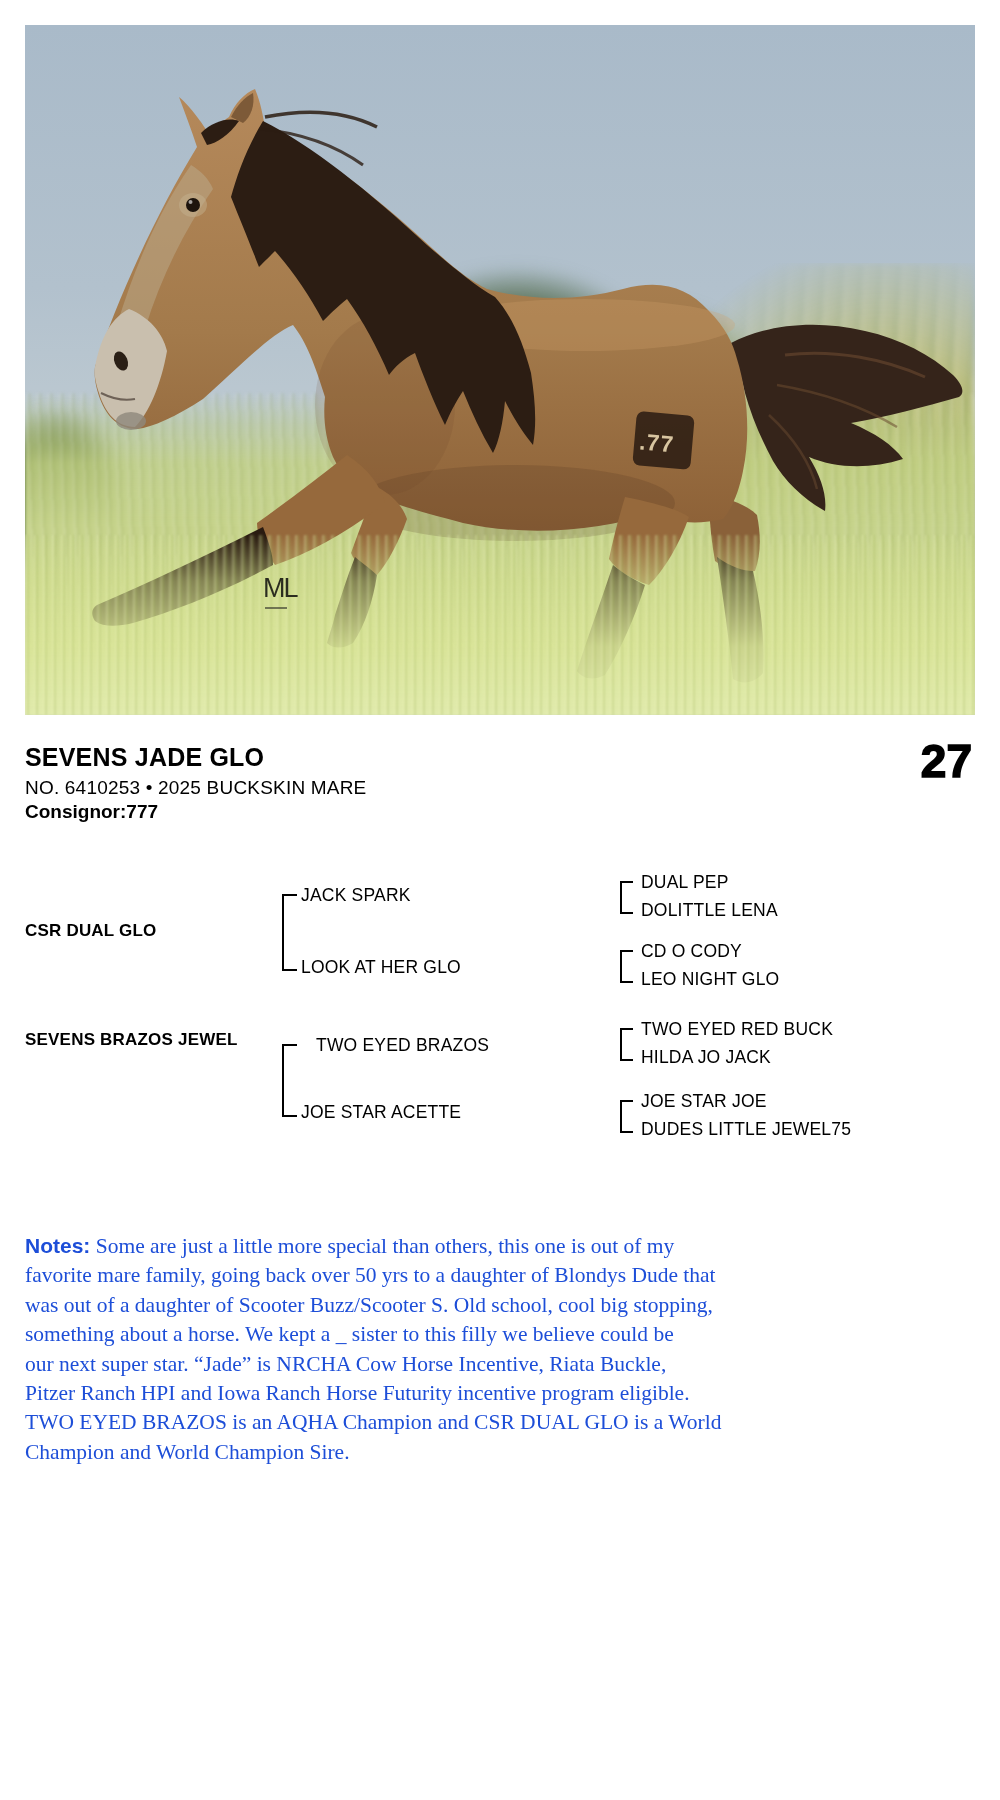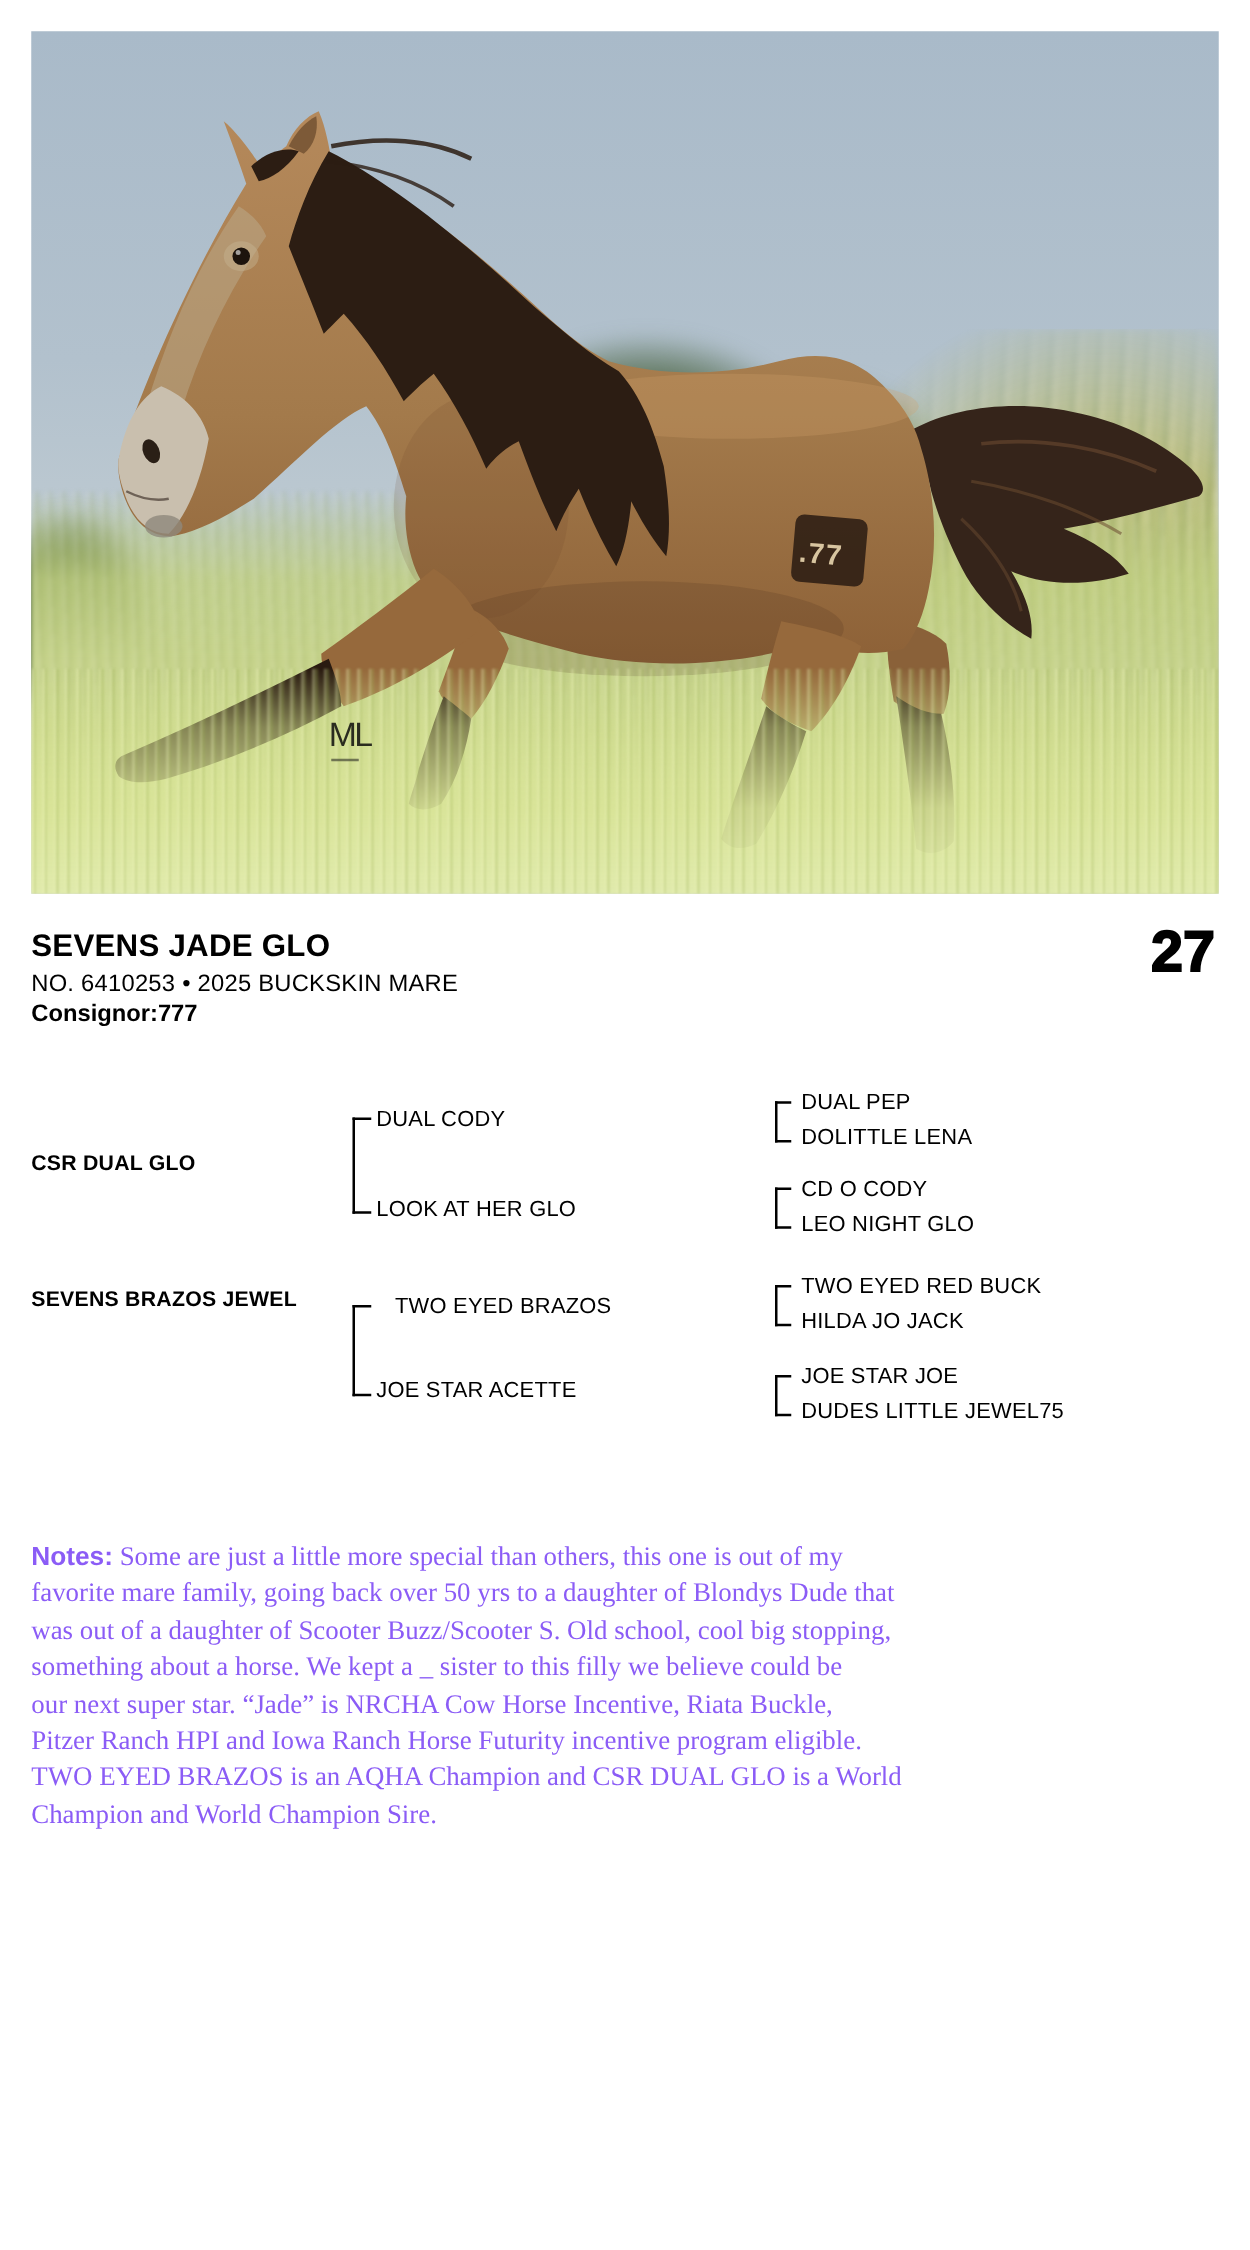--- a/index.html
+++ b/index.html
@@ -79,21 +79,21 @@
   #br-dam{top:1044px; height:69px;}
   #br-ss{top:881px; height:29px;}
   #br-sd{top:950px; height:29px;}
   #br-ds{top:1028px; height:29px;}
   #br-dd{top:1100px; height:29px;}
   .g1{left:25px;} .g2{left:301px;} .g3{left:641px;}
 
   
   .notes{
     position:absolute; left:25px; top:1231px; width:930px;
-    font-family:"Liberation Serif", serif; font-size:21.5px; line-height:29.4px; color:#8b5cf6;
+    font-family:"Liberation Serif", serif; font-size:21.5px; line-height:29.4px; color:#1d4ed8;
   }
   .notes-line{white-space:nowrap;}
   .notes-label{font-family:"Liberation Sans",sans-serif; font-weight:700; font-size:21px;}
 </style>
 </head>
 <body>
 
 <div class="page">
 
   <div class="photo">
@@ -222,21 +222,21 @@
   <div class="consignor">
     <span class="c-label">Consignor:</span><span class="c-value">777</span>
   </div>
 
   <div class="p-name p-parent g1" style="top:931px;">CSR DUAL GLO</div>
   <div class="p-name p-parent g1" style="top:1040px;">SEVENS BRAZOS JEWEL</div>
 
   <div class="bracket br-big" id="br-sire"></div>
   <div class="bracket br-big" id="br-dam"></div>
 
-  <div class="p-name g2" style="top:895px;">DUAL CODY</div>
+  <div class="p-name g2" style="top:895px;">JACK SPARK</div>
   <div class="p-name g2" style="top:967px;">LOOK AT HER GLO</div>
   <div class="p-name g2" style="top:1045px;margin-left:15px;">TWO EYED BRAZOS</div>
   <div class="p-name g2" style="top:1112px;">JOE STAR ACETTE</div>
 
   <div class="bracket br-small" id="br-ss"></div>
   <div class="bracket br-small" id="br-sd"></div>
   <div class="bracket br-small" id="br-ds"></div>
   <div class="bracket br-small" id="br-dd"></div>
 
   <div class="p-name g3" style="top:882px;">DUAL PEP</div>

